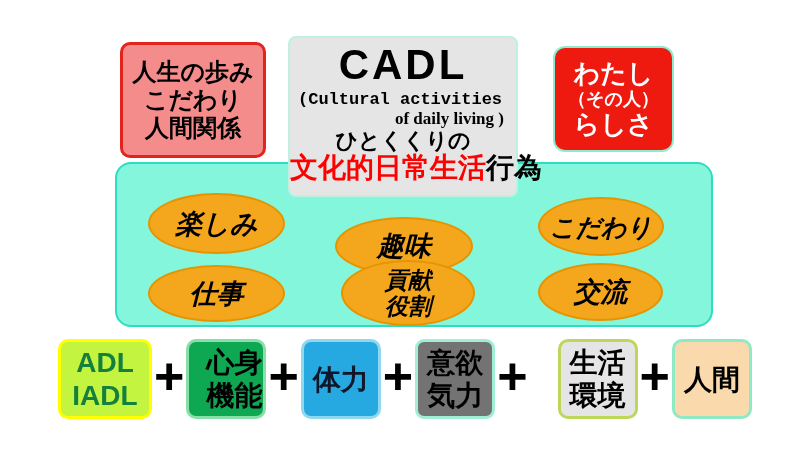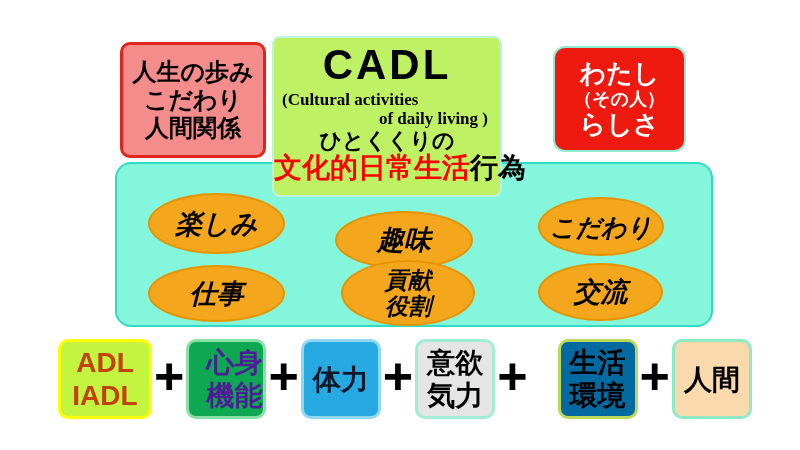--- a/index.html
+++ b/index.html
@@ -8,50 +8,50 @@
     font-family:"Liberation Sans","DejaVu Sans",sans-serif;font-weight:bold;color:#000;
   }
   
   .life-box{
     position:absolute;left:120px;top:34px;width:146px;height:116px;
     background:#f58c8c;border:3px solid #e3241d;border-radius:10px;
     display:flex;flex-direction:column;justify-content:center;align-items:center;
     font-size:24px;line-height:28px;text-align:center;box-sizing:border-box;margin-top:8px;
   }
   .cadl-box{
-    position:absolute;left:272px;top:36px;width:230px;height:161px;z-index:3;
-    background:#bef264;border:2px solid #bff2de;border-radius:8px;
+    position:absolute;left:288px;top:36px;width:230px;height:161px;z-index:3;
+    background:#e5e5e5;border:2px solid #bff2de;border-radius:8px;
     box-sizing:border-box;text-align:center;
   }
   .cadl-title{font-size:42px;line-height:50px;letter-spacing:3px;margin-top:2px;}
-  .cadl-sub1{font-family:Liberation Serif, serif;font-size:17px;line-height:19px;text-align:left;padding-left:8px;}
+  .cadl-sub1{font-family:Liberation Mono, monospace;font-size:17px;line-height:19px;text-align:left;padding-left:8px;}
   .cadl-sub2{font-family:"Liberation Serif","DejaVu Serif",serif;font-size:17px;line-height:19px;text-align:right;padding-right:12px;}
   .cadl-phrase{font-size:22px;line-height:26px;}
   .cadl-last{font-size:28px;line-height:27px;white-space:nowrap;}
   .cadl-highlight{color:#ff0000;}
   .identity-box{
-    position:absolute;left:553px;top:46px;width:133px;height:106px;
+    position:absolute;left:553px;top:46px;width:121px;height:106px;
     background:#ee1a10;border:2px solid #8febcd;border-radius:12px;color:#ffffff;
     display:flex;flex-direction:column;justify-content:center;align-items:center;
     text-align:center;box-sizing:border-box;
   }
   .identity-l1,.identity-l3{font-size:26px;line-height:29px;}
   .identity-l2{font-size:18px;line-height:22px;}
   
   .activities-panel{
     position:absolute;left:115px;top:162px;width:598px;height:165px;z-index:1;
     background:#83f6db;border:2px solid #2edcc3;border-radius:16px;box-sizing:border-box;
   }
   .ellipse{
     position:absolute;z-index:2;background:#f4a71d;border:2px solid #e59400;border-radius:50%;
     display:flex;flex-direction:column;justify-content:center;align-items:center;
     font-size:27px;line-height:30px;text-align:center;box-sizing:border-box;font-style:italic;
   }
   .e1{left:148px;top:193px;width:137px;height:61px;}
-  .e2{left:335px;top:211px;width:138px;height:58px;}
+  .e2{left:335px;top:217px;width:138px;height:58px;}
   .e3{left:538px;top:197px;width:126px;height:59px;font-size:25px;}
   .e4{left:148px;top:265px;width:137px;height:57px;}
   .e5{left:341px;top:260px;width:134px;height:66px;font-size:23px;line-height:26px;}
   .e6{left:538px;top:263px;width:125px;height:58px;}
   
   .equation-row{
     position:absolute;left:58px;top:338px;width:694px;height:82px;
     display:flex;align-items:center;justify-content:space-between;
   }
   .term{
@@ -104,40 +104,40 @@
   </div>
   <div class="ellipse e5">
     <span>貢献</span>
     <span>役割</span>
   </div>
   <div class="ellipse e6">
     <span>交流</span>
   </div>
 
   <div class="equation-row">
-    <div class="term term-adl" style="background: rgb(195, 244, 64); border-color: rgb(255, 255, 0); color: #c2410c;">
+    <div class="term term-adl" style="background: rgb(195, 244, 64); border-color: rgb(255, 255, 0); color: #15803d;">
       <div>ADL</div>
       <div>IADL</div>
     </div>
     <div class="plus">+</div>
-    <div class="term term-jp" style="background: rgb(14, 168, 82); border-color: rgb(134, 224, 168); color: #4c1d95; padding-left: 16px;">
+    <div class="term term-jp" style="background: rgb(14, 168, 82); border-color: rgb(134, 224, 168); color: #000000; padding-left: 16px;">
       <div>心身</div>
       <div>機能</div>
     </div>
     <div class="plus">+</div>
     <div class="term term-jp" style="background: rgb(37, 169, 224); border-color: rgb(144, 216, 240); color: #0f172a;">
       <div>体力</div>
     </div>
     <div class="plus">+</div>
-    <div class="term term-jp" style="background: #e5e5e5; border-color: rgb(162, 237, 213); color: rgb(0, 0, 0);">
+    <div class="term term-jp" style="background: #737373; border-color: rgb(162, 237, 213); color: rgb(0, 0, 0); border-radius: 9px;">
       <div>意欲</div>
       <div>気力</div>
     </div>
     <div class="plus">+</div>
-    <div class="term term-jp" style="background: #0369a1; border-color: rgb(188, 215, 90); color: rgb(0, 0, 0); margin-left: 28px;">
+    <div class="term term-jp" style="background: #e5e5e5; border-color: rgb(188, 215, 90); color: rgb(0, 0, 0); margin-left: 28px;">
       <div>生活</div>
       <div>環境</div>
     </div>
     <div class="plus">+</div>
     <div class="term term-jp" style="background: rgb(250, 217, 173); border-color: rgb(143, 233, 196); color: rgb(0, 0, 0);">
       <div>人間</div>
     </div>
   </div>
 
 </div>

